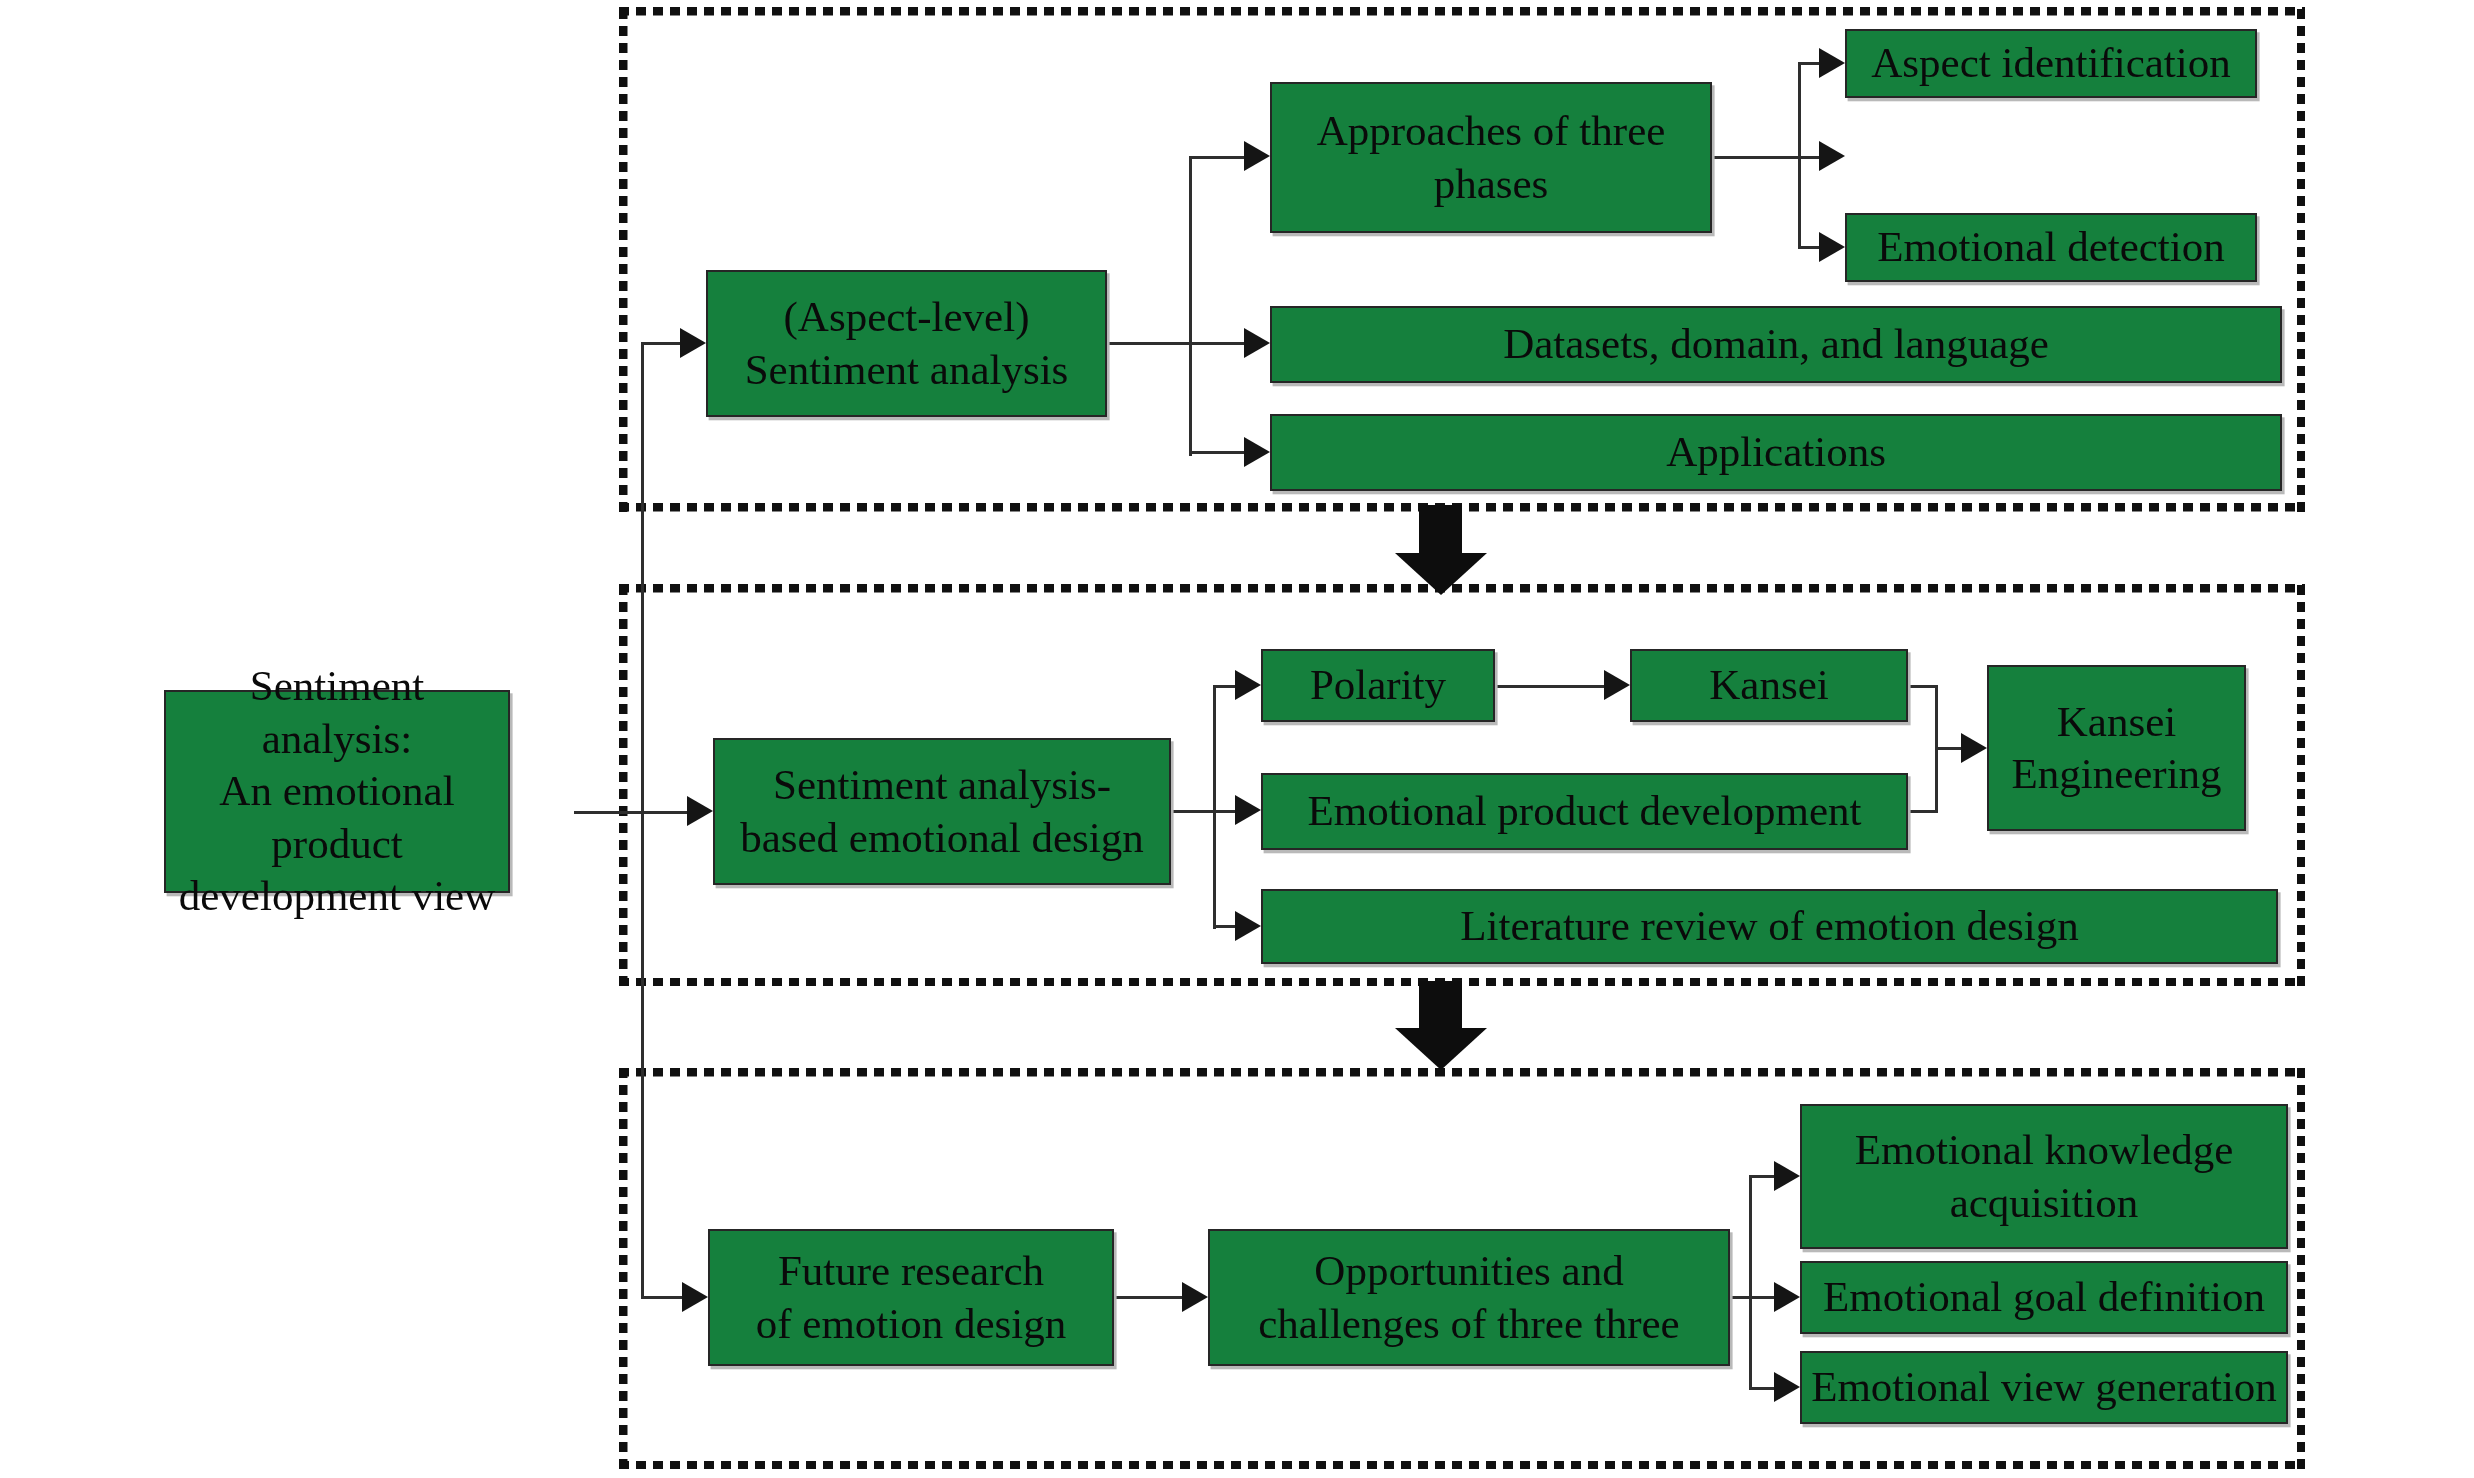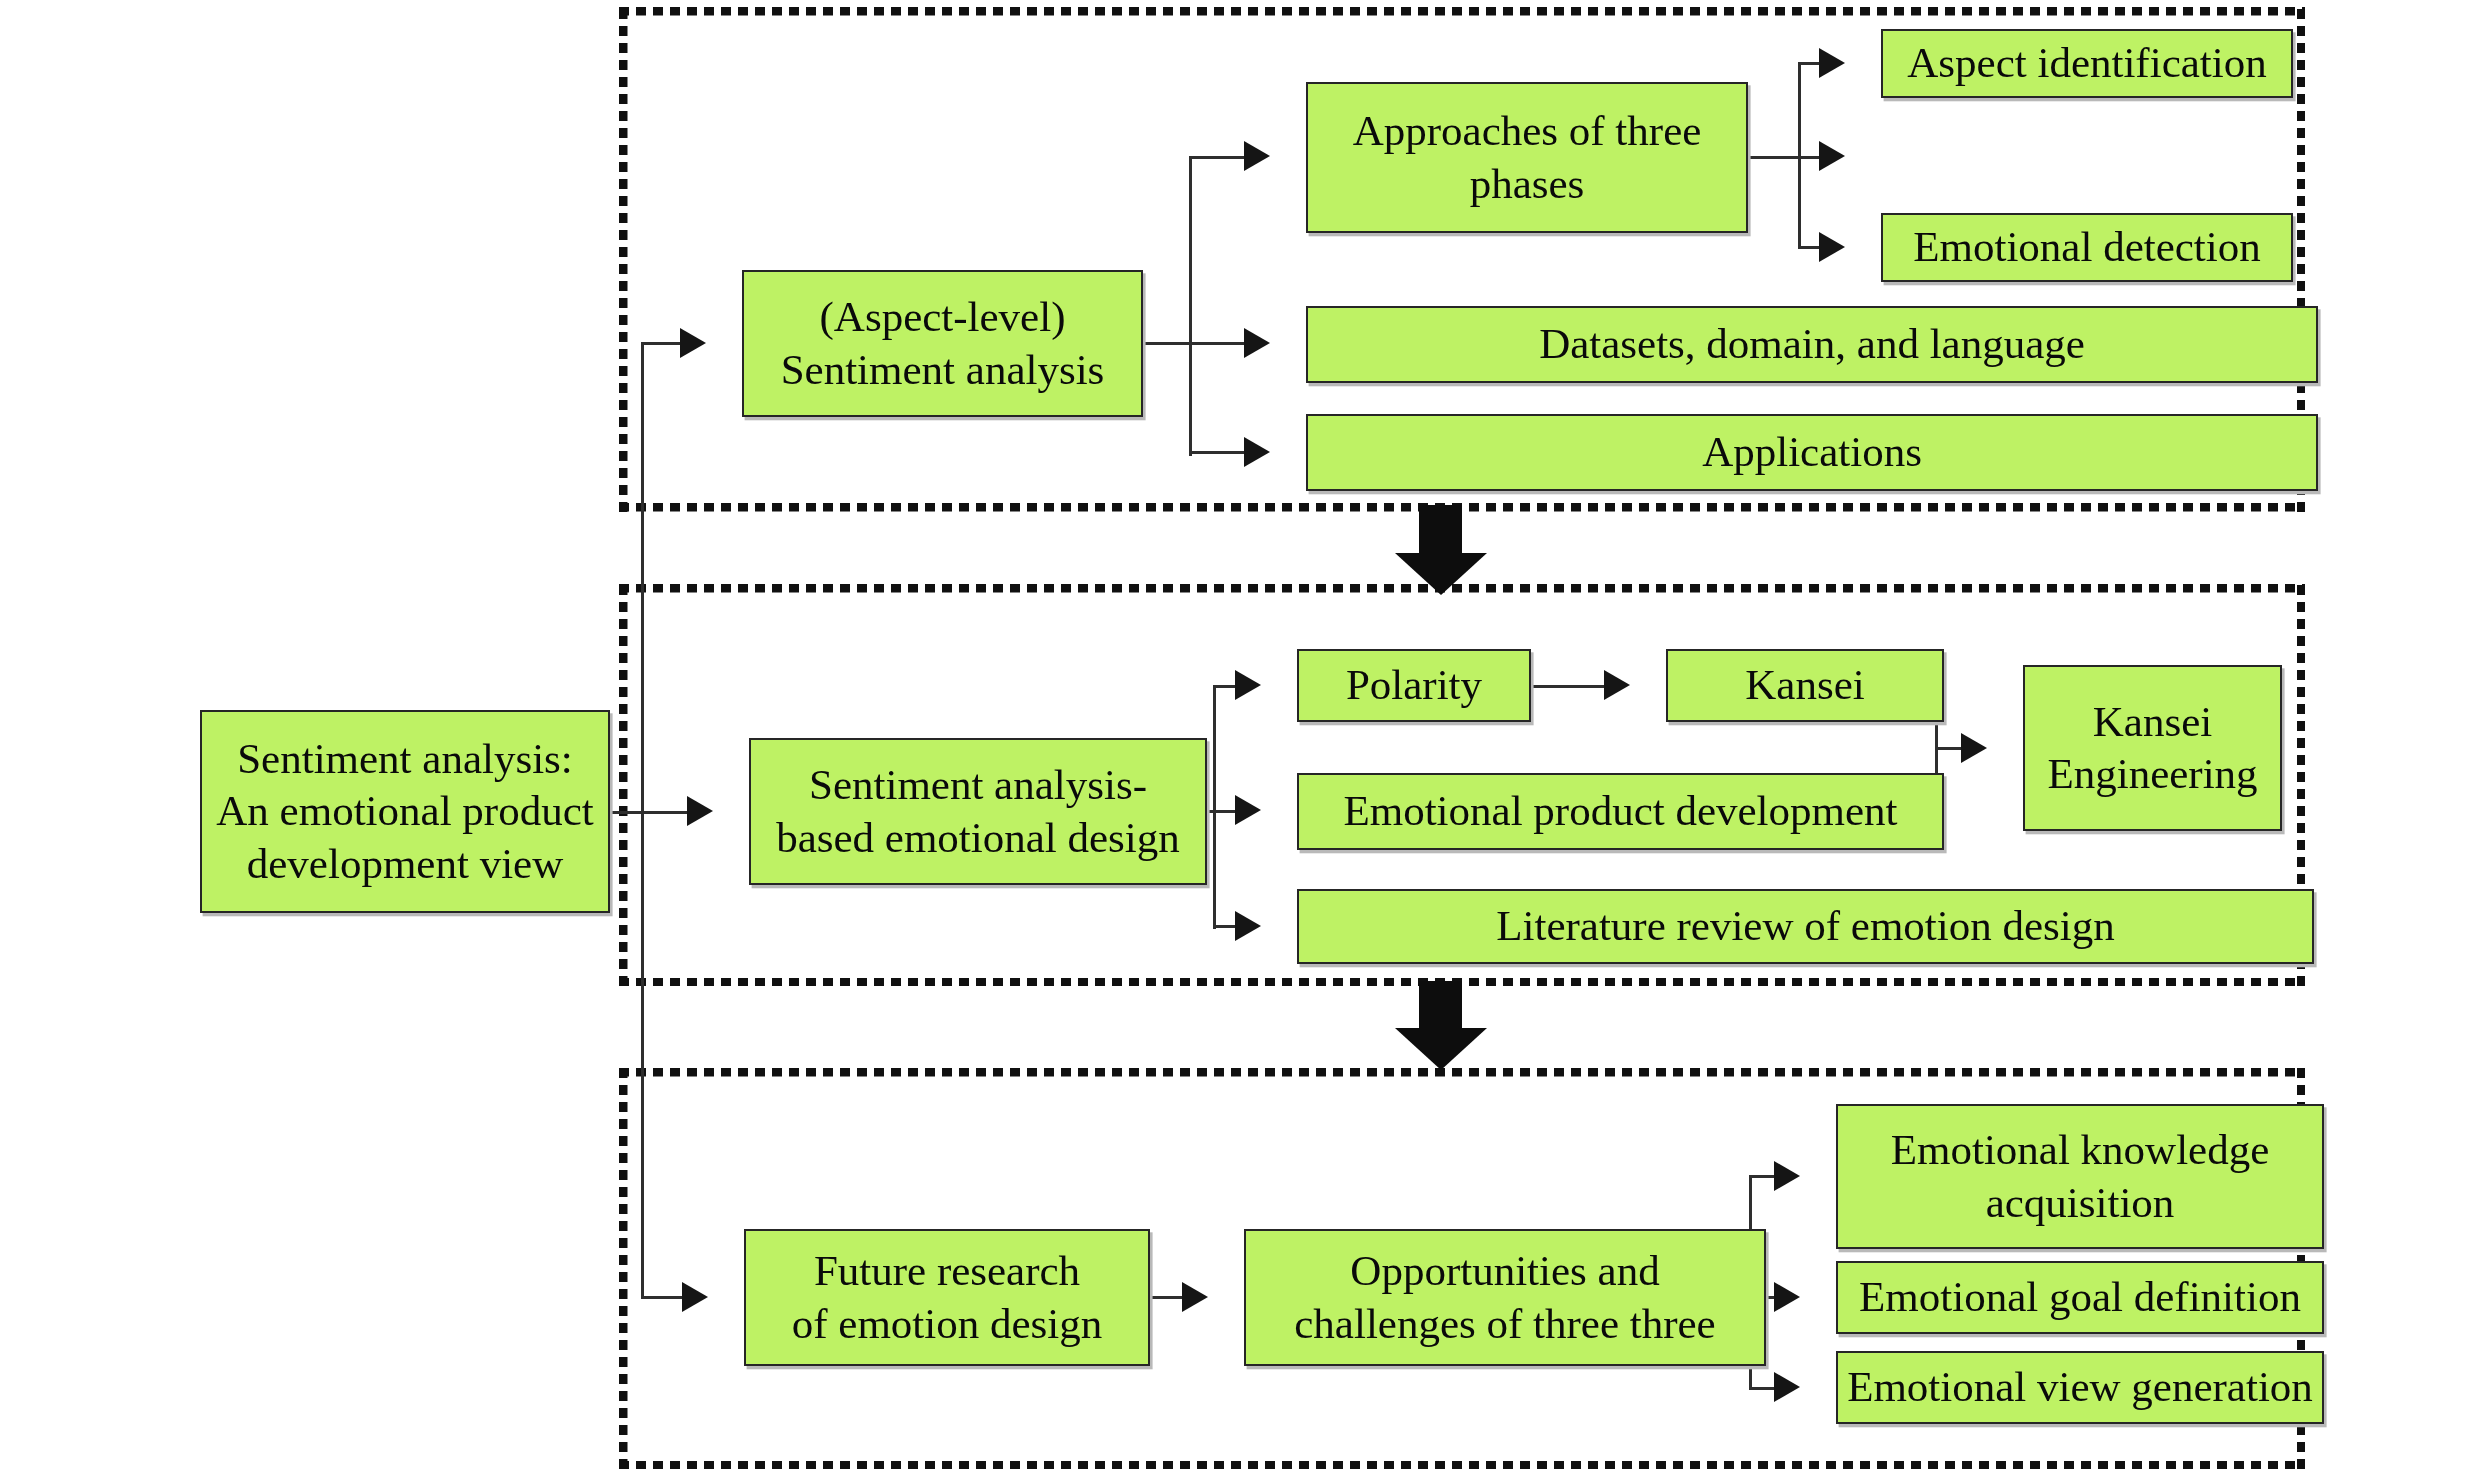--- a/index.html
+++ b/index.html
@@ -13,24 +13,24 @@
     background-image:
       repeating-linear-gradient(90deg,#101010 0 9.8px,transparent 9.8px 17px),
       repeating-linear-gradient(90deg,#101010 0 9.8px,transparent 9.8px 17px),
       repeating-linear-gradient(0deg,#101010 0 9.8px,transparent 9.8px 17px),
       repeating-linear-gradient(0deg,#101010 0 9.8px,transparent 9.8px 17px);
     background-size:100% 8.5px,100% 8.5px,8.5px 100%,8.5px 100%;
     background-position:0 0,0 100%,0 0,100% 0;
   }
   
   .node{
-    position:absolute;background:#bef264;border:2.6px solid #262626;
+    position:absolute;background:#15803d;border:2.6px solid #262626;
     box-shadow:2.6px 3.3px 0 #b9b9b9;
     display:flex;align-items:center;justify-content:center;text-align:center;
-    box-sizing:border-box;z-index:3;margin-left:36px;
+    box-sizing:border-box;z-index:3;
   }
   .lbl{white-space:pre-line;font-size:43px;line-height:1.22;display:block;padding:0 6.5px;}
   
   .hline{position:absolute;height:3.3px;background:#2e2e2e;z-index:2;}
   .vline{position:absolute;width:3.3px;background:#2e2e2e;z-index:2;}
   .ah{position:absolute;width:0;height:0;z-index:2;
       border-top:15.7px solid transparent;border-bottom:15.7px solid transparent;
       border-left:26px solid #151515;}
   
   .big-stem{position:absolute;width:43px;background:#0d0d0d;z-index:4;}
@@ -40,21 +40,21 @@
 </style>
 </head>
 <body>
 
 <div id="canvas">
 
   <div class="frame" style="left:619px;top:6.5px;width:1686px;height:505px"></div>
   <div class="frame" style="left:619px;top:584px;width:1686px;height:402px"></div>
   <div class="frame" style="left:619px;top:1068px;width:1686px;height:401px"></div>
 
-  <div class="node" style="left:164px;top:710px;width:410px;height:203px">
+  <div class="node" style="left:164px;top:690px;width:346px;height:203px">
     <span class="lbl">Sentiment analysis:
 An emotional product
 development view</span>
   </div>
 
   <div class="node" style="left:706px;top:270px;width:401px;height:147px">
     <span class="lbl">(Aspect-level)
 Sentiment analysis</span>
   </div>
   <div class="node" style="left:1270px;top:82px;width:442px;height:151px">

